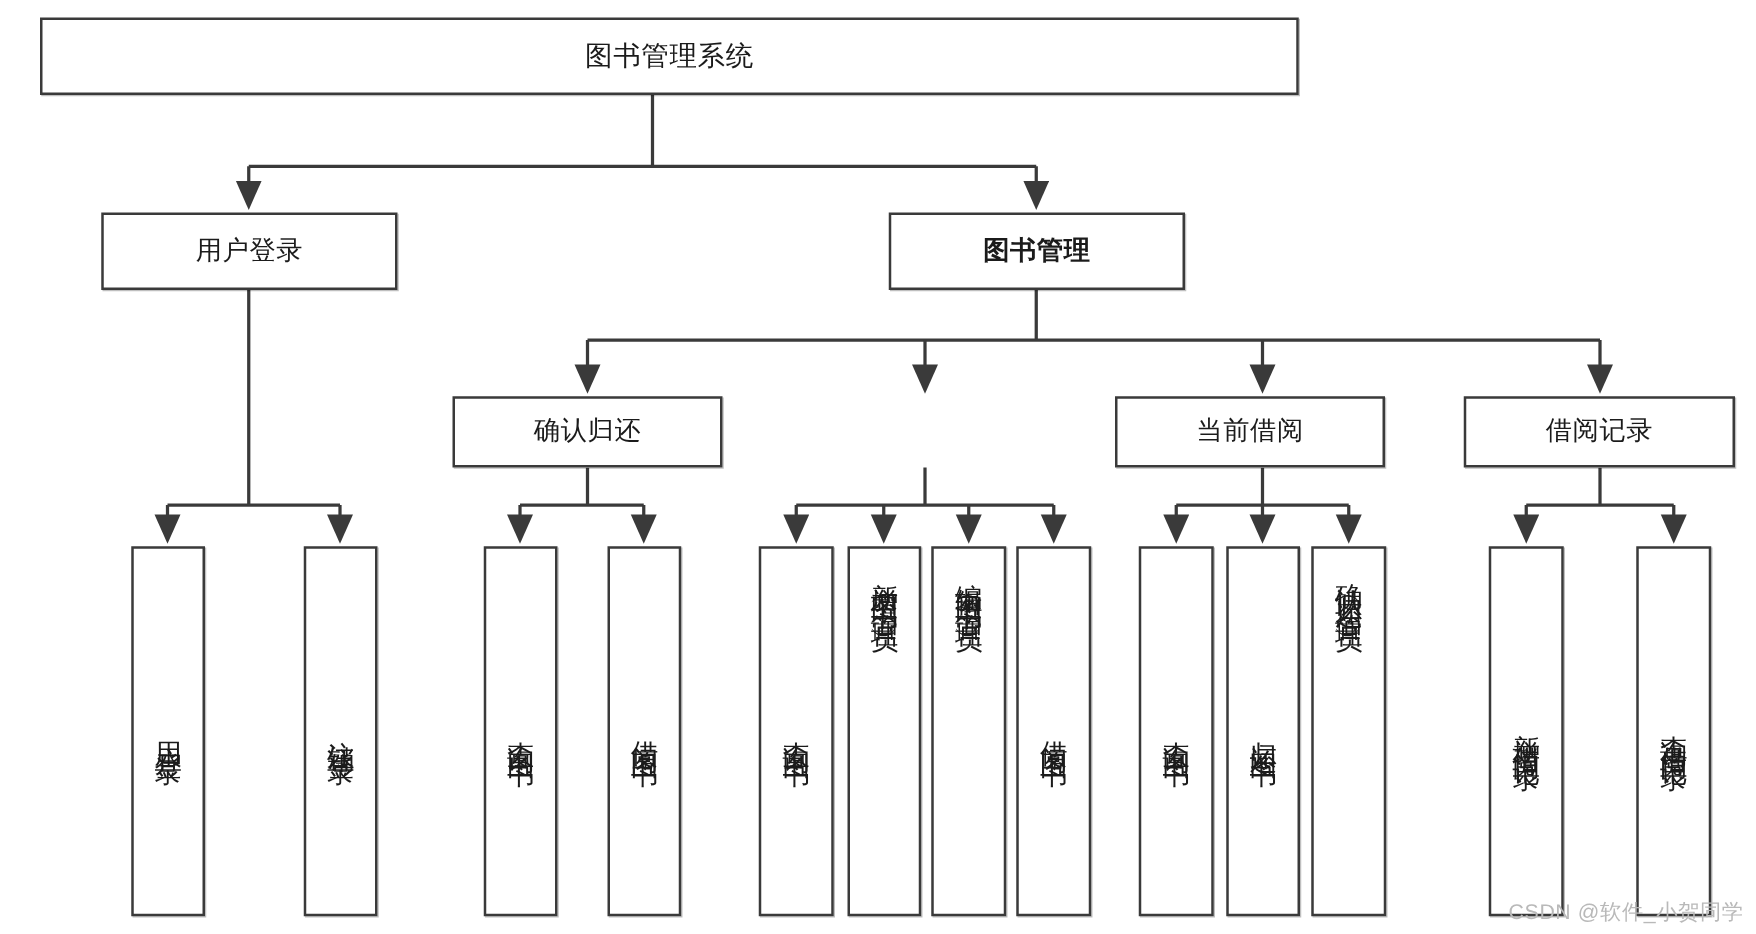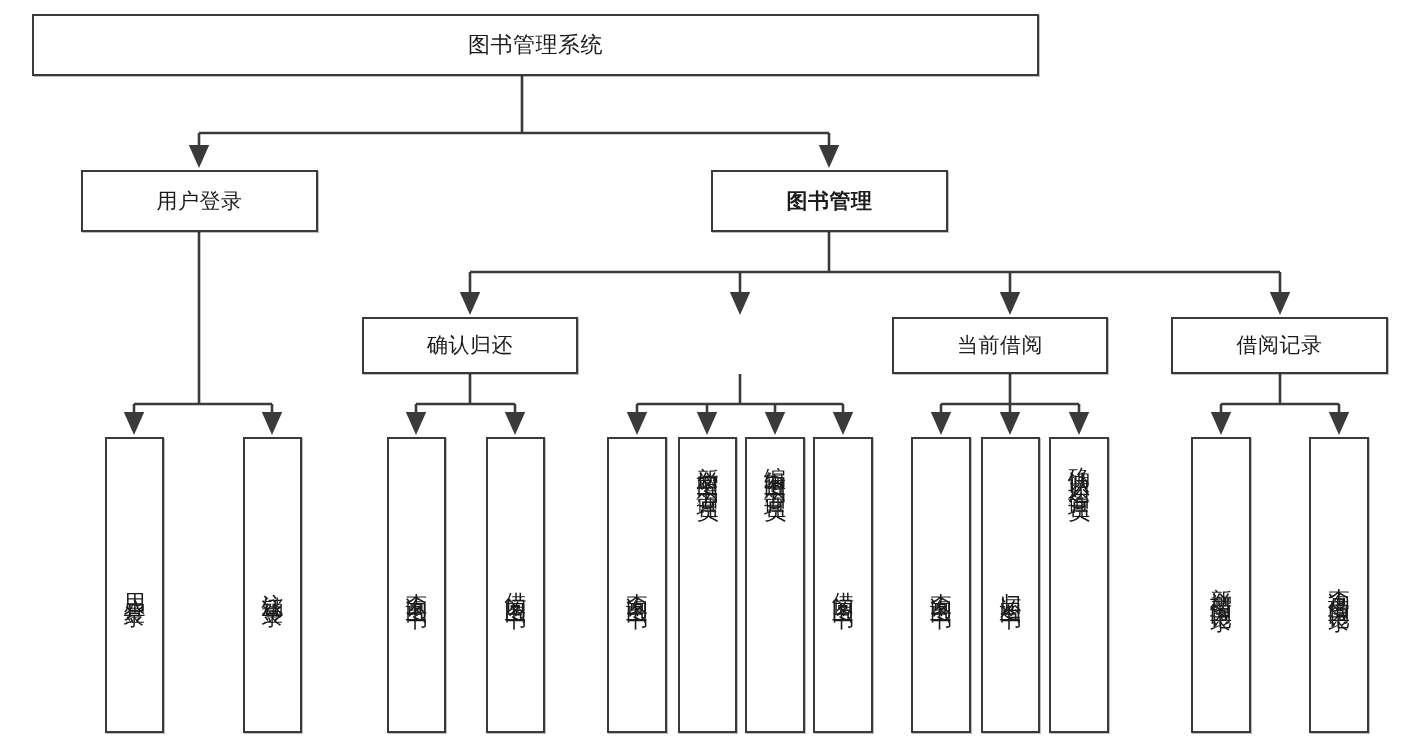--- a/index.html
+++ b/index.html
@@ -183,13 +183,14 @@
     <span class="lbl">确认归还（管理员）</span>
   </div>
 
   <div class="node vert mid" style="left:1191px; top:437px; width:60px; height:296px;">
     <span class="lbl">新增借阅记录</span>
   </div>
   <div class="node vert mid" style="left:1309px; top:437px; width:60px; height:296px;">
     <span class="lbl">查询借阅记录</span>
   </div>
 
+  <div id="watermark">CSDN @软件_小贺同学</div>
 </div>
 
 </body></html>

